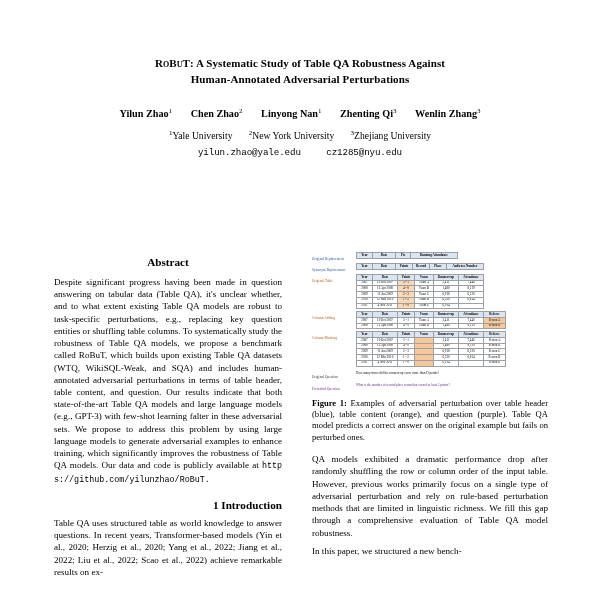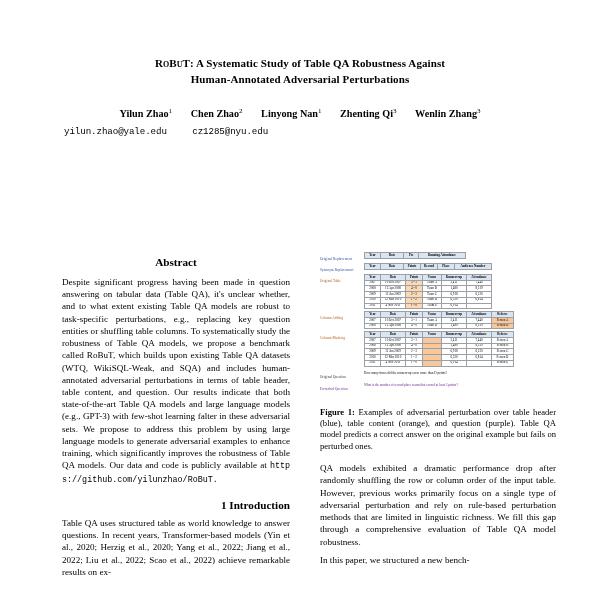--- a/index.html
+++ b/index.html
@@ -63,34 +63,34 @@
     text-align: center;
     font-size: 9.6px;
     line-height: 1.5;
   }
   .affil .a {
     margin: 0 7px;
     white-space: nowrap;
   }
   .emails {
     margin-top: 4px;
-    text-align: left;
+    text-align: center;
     font-family: "Liberation Mono", monospace;
     font-size: 9.2px;
     letter-spacing: -0.1px;
   }
   .emails span {
     margin: 0 10px;
   }
 
   
   .columns {
     position: absolute;
     top: 196px;
-    left: 62px;
+    left: 54px;
     width: 494px;
     display: flex;
     gap: 30px;
   }
   .col {
     width: 236px;
   }
   .section-head {
     text-align: center;
     font-size: 11.2px;
@@ -174,21 +174,21 @@
     font-size: 3.3px;
     line-height: 1.25;
     color: #111;
     padding-top: 1px;
   }
   .q-text.purple { color: #6b2d8c; }
   .fig-caption {
     font-size: 8.6px;
     line-height: 1.33;
     text-align: justify;
-    margin-top: 16px;
+    margin-top: 7px;
   }
   .fig-caption b { font-weight: bold; }
 
   .gap-after-fig { height: 10px; }
 </style>
 </head>
 <body>
 
 <div class="page">
 
@@ -201,20 +201,25 @@
     <div class="authors">
       <span class="row">
         <span class="name"><span>Yilun Zhao</span><sup>1</sup></span>
         <span class="name"><span>Chen Zhao</span><sup>2</sup></span>
         <span class="name"><span>Linyong Nan</span><sup>1</sup></span>
         <span class="name"><span>Zhenting Qi</span><sup>3</sup></span>
         <span class="name"><span>Wenlin Zhang</span><sup>3</sup></span>
       </span>
     </div>
 
+    <div class="affil">
+      <span class="a"><sup>1</sup><span>Yale University</span></span>
+      <span class="a"><sup>2</sup><span>New York University</span></span>
+      <span class="a"><sup>3</sup><span>Zhejiang University</span></span>
+    </div>
 
     <div class="emails">
       <span>yilun.zhao@yale.edu</span>
       <span>cz1285@nyu.edu</span>
     </div>
   </div>
 
   <div class="columns">
 
     <div class="col">

